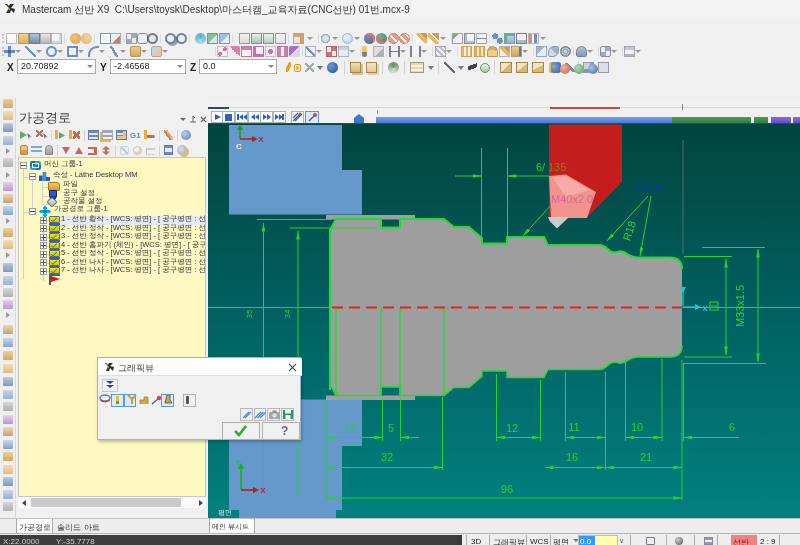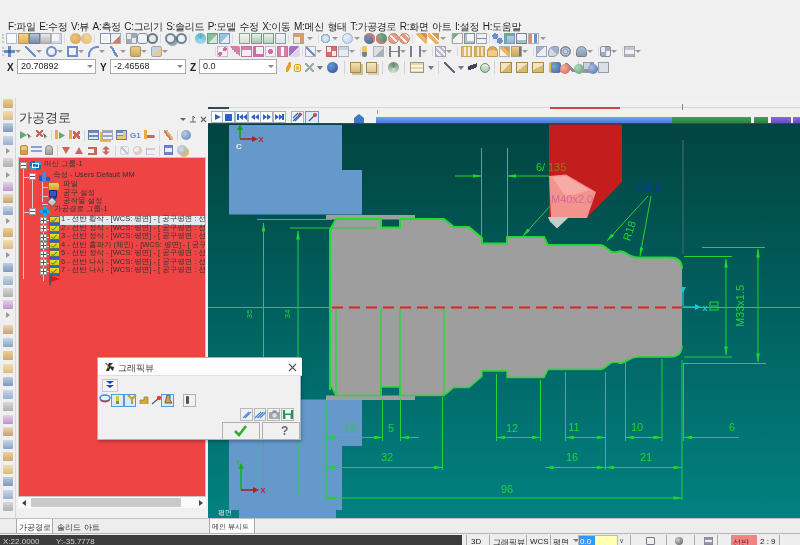--- a/index.html
+++ b/index.html
@@ -15,38 +15,42 @@
 .fld{position:absolute;height:15px;background:#fff;border:1px solid #ababab;font-size:9px;color:#222;padding:1px 3px 0 3px}
 .fld .dd{position:absolute;right:2px;top:5px;width:0;height:0;border-left:3px solid transparent;border-right:3px solid transparent;border-top:3px solid #888}
 #tb1 b,#tb2 b{opacity:.72}#lstrip i{opacity:.75}#ptb b{opacity:.85}
 
 #lstrip{left:0;top:98px;width:16px;height:435px;background:#efefef;border-right:1px solid #d8d8d8}
 #lstrip i{position:absolute;left:3px;width:10px;height:9px;border-radius:1px}
 
 #panel{left:17px;top:98px;width:190px;height:420px;background:#f0f0f0}
 #phead{position:absolute;left:2px;top:11px;width:186px;height:22px;color:#3c3c3c;font-size:13px}
 #ptb{position:absolute;left:1px;top:30px;width:188px;height:29px}
-#tree{position:absolute;left:1px;top:59px;width:188px;height:340px;background:#ef4444;border:1px solid #c6c6c6;font-size:7.5px;line-height:8px;color:#333;overflow:hidden}
+#tree{position:absolute;left:1px;top:59px;width:188px;height:340px;background:#fef9c3;border:1px solid #c6c6c6;font-size:7.5px;line-height:8px;color:#333;overflow:hidden}
 #pscroll{position:absolute;left:1px;top:399px;width:188px;height:11px;background:#fafafa}
 
 #tabrow{left:0;top:518px;width:800px;height:15px;background:#ededed;border-top:1px solid #c0c0c0;font-size:8px;color:#333}
 #statusbar{left:0;top:533px;width:800px;height:12px;background:#eeeeee;border-top:1px solid #b5b5b5;font-size:8px;color:#222}
 
 #playbar{left:208px;top:100px;width:592px;height:24px;background:#f1f1f1}
 #canvas{left:208px;top:124px;width:592px;height:395px;background:linear-gradient(#02443f,#016060 47%,#028180);overflow:hidden}
 #dlg{left:97px;top:357px;width:204px;height:83px;background:#f0f0f0;border:1px solid #9fb6c8;box-shadow:1px 2px 3px rgba(0,0,0,.25);font-size:9px}
 .t{position:absolute;white-space:pre}
 </style></head>
 <body>
 <div id="page">
 
-
-<div class="abs" id="menubar">
-      <div class="t" style="left:8px;top:3px;word-spacing:1px;letter-spacing:-0.3px">F:파일 E:수정 V:뷰 A:측정 C:그리기 S:솔리드 P:모델 수정 X:이동 M:메신 형태 T:가공경로 R:화면 아트 I:설정 H:도움말</div>
-    </div>
+<div class="abs" id="titlebar">
+ <svg class="abs" style="left:4px;top:3px" width="12" height="11">
+        <path d="M1,1 L5,5 L2,10 L6,10 L7,7 L10,10 L11,6 L7,5 L10,1 L6,1 L5,3 L3,1 z" fill="#2b2b2b"></path>
+        <path d="M4,4 L6,6 L5,8 z" fill="#e8b020"></path>
+      </svg>
+ <div class="t" style="left:22px;top:3px">Mastercam 선반 X9  C:\Users\toysk\Desktop\마스터캠_교육자료(CNC선반) 01번.mcx-9</div>
+</div>
+
 
 <div class="abs" id="tb1">
       <b class="abs" style="left:2px;top:34px;width:3px;height:9px;border-left:2px dotted #b8b8b8"></b>
       <b class="abs" style="left:6px;top:33px;width:11px;height:11px;background:#fdfdfd;border:1px solid #9aa7b8"></b>
       <b class="abs" style="left:18px;top:33px;width:11px;height:11px;background:linear-gradient(#f3c96a,#d99a2b);border:1px solid #a8741f"></b>
       <b class="abs" style="left:29px;top:33px;width:11px;height:11px;background:linear-gradient(#9db7d8,#45648c);border:1px solid #3a5376"></b>
       <b class="abs" style="left:40px;top:33px;width:11px;height:11px;background:linear-gradient(#e9e9e9,#9e9e9e);border:1px solid #8a8a8a"></b>
       <b class="abs" style="left:51px;top:33px;width:11px;height:11px;background:#f8f8f8;border:1px solid #9aa7b8;box-shadow:inset -2px -2px 0 #c5d0dd"></b>
       <b class="abs" style="left:64px;top:34px;width:1px;height:9px;background:#d2d2d2"></b>
       <b class="abs" style="left:70px;top:33px;width:11px;height:11px;background:radial-gradient(circle at 40% 40%,#f0b24a,#c87d1a);border-radius:6px"></b>
@@ -260,21 +264,21 @@
         <b class="abs" style="left:23px;top:24px;width:1px;height:20px;background:#d0d0d0"></b>
         <b class="abs" style="left:24px;top:63px;width:1px;height:57px;background:#d0d0d0"></b>
         <b class="abs" style="left:1px;top:4px;width:7px;height:7px;border:1px solid #9a9a9a;background:#fff"></b>
         <b class="abs" style="left:2px;top:7px;width:5px;height:1px;background:#555"></b>
         <b class="abs" style="left:11px;top:3px;width:11px;height:9px;background:conic-gradient(#2a9fd8 0 25%,#1a6fb8 0 50%,#2a9fd8 0 75%,#1a6fb8 0);border-radius:2px;outline:1px solid #fff;outline-offset:-3px"></b>
         <div class="t" style="left:25px;top:2px;">머신 그룹-1</div>
         <b class="abs" style="left:4px;top:19px;width:6px;height:1px;background:#d0d0d0"></b>
         <b class="abs" style="left:10px;top:15px;width:7px;height:7px;border:1px solid #9a9a9a;background:#fff"></b>
         <b class="abs" style="left:11px;top:18px;width:5px;height:1px;background:#555"></b>
         <b class="abs" style="left:20px;top:14px;width:11px;height:9px;background:linear-gradient(90deg,#1a5fc8 30%,#4a8ad8 30% 65%,#1a5fc8 65%);clip-path:polygon(0 40%,33% 40%,33% 0,66% 0,66% 55%,100% 55%,100% 100%,0 100%)"></b>
-        <div class="t" style="left:34px;top:13px;">속성 - Users Default MM</div>
+        <div class="t" style="left:34px;top:13px;">속성 - Lathe Desktop MM</div>
         <b class="abs" style="left:23px;top:29px;width:6px;height:1px;background:#d0d0d0"></b>
         <b class="abs" style="left:29px;top:24px;width:12px;height:9px;background:linear-gradient(#f3c96a,#d99a2b);border:1px solid #a8741f;border-radius:1px 3px 1px 1px"></b>
         <div class="t" style="left:44px;top:22px;">파일</div>
         <b class="abs" style="left:23px;top:38px;width:6px;height:1px;background:#d0d0d0"></b>
         <b class="abs" style="left:30px;top:32px;width:8px;height:10px;background:linear-gradient(#3355c8 60%,#1a3a9a 60%);border-radius:1px 1px 4px 4px;border:1px solid #122a7a"></b>
         <div class="t" style="left:44px;top:31px;">공구 설정</div>
         <b class="abs" style="left:23px;top:46px;width:6px;height:1px;background:#d0d0d0"></b>
         <b class="abs" style="left:29px;top:40px;width:11px;height:11px;background:linear-gradient(135deg,#e8e8e8,#b0b0b0);border:1px solid #666;transform:rotate(45deg);border-radius:2px;width:8px !important;height:8px !important"></b>
         <div class="t" style="left:44px;top:39px;">공작물 설정</div>
         <b class="abs" style="left:4px;top:54px;width:6px;height:1px;background:#d0d0d0"></b>

